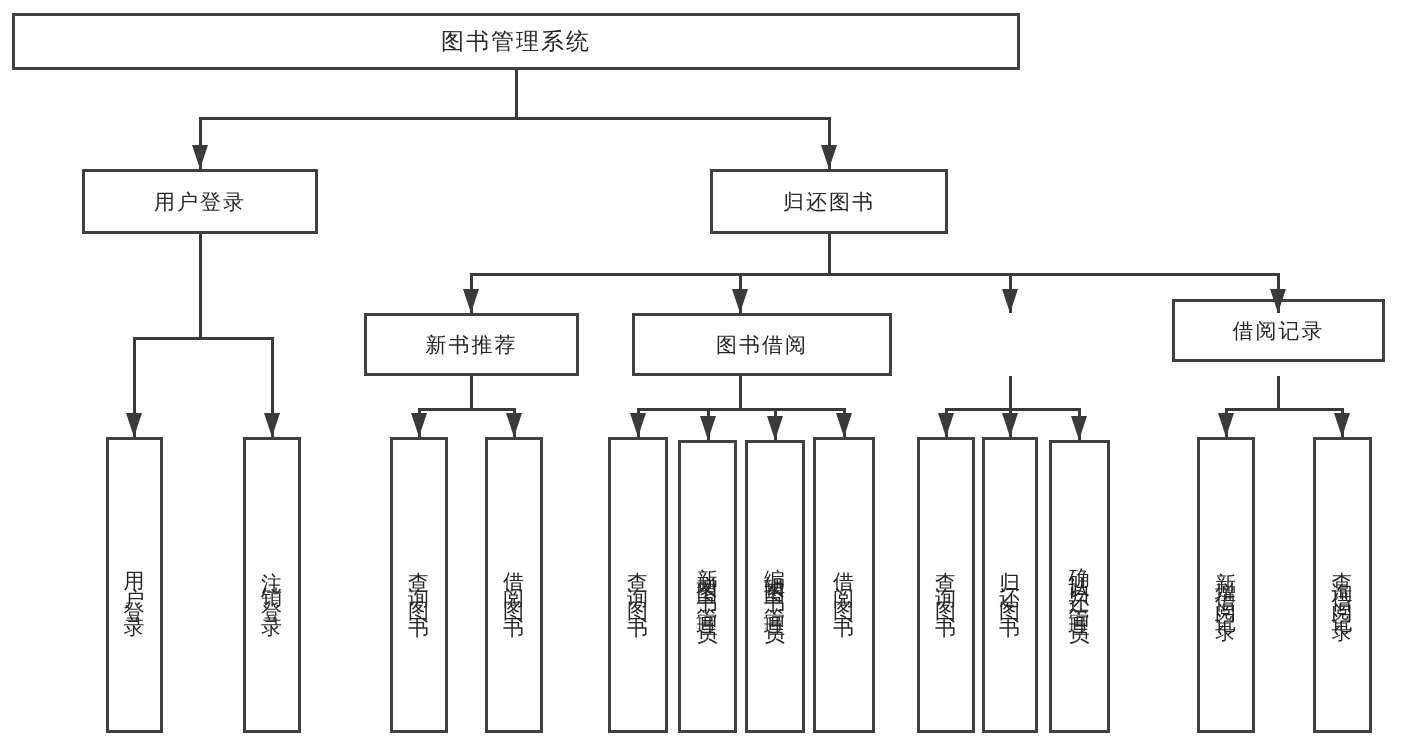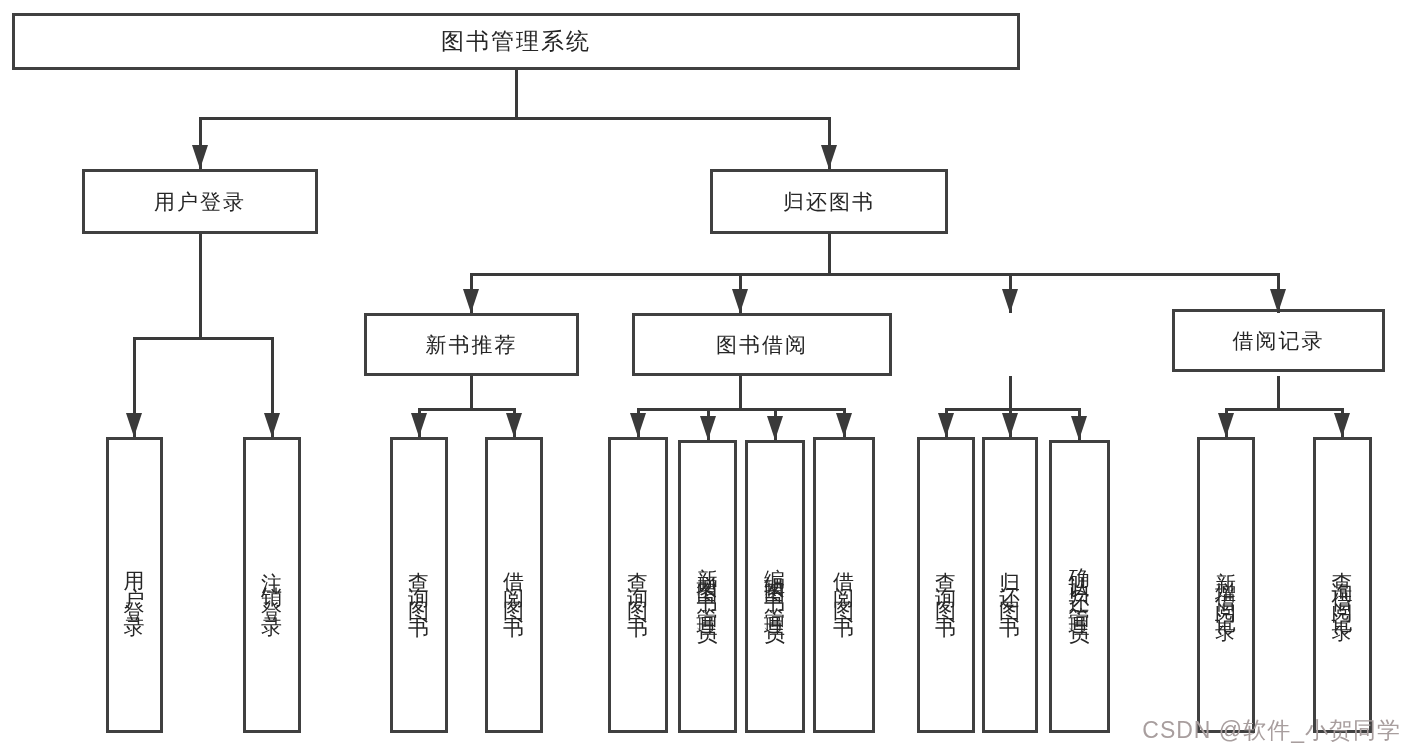--- a/index.html
+++ b/index.html
@@ -76,21 +76,21 @@
   <div class="node" style="left:710px;top:169px;width:238px;height:65px">
     <span class="h-label">归还图书</span>
   </div>
 
   <div class="node" style="left:364px;top:313px;width:215px;height:63px">
     <span class="h-label">新书推荐</span>
   </div>
   <div class="node" style="left:632px;top:313px;width:260px;height:63px">
     <span class="h-label">图书借阅</span>
   </div>
-  <div class="node" style="left:1172px;top:309px;width:213px;height:63px">
+  <div class="node" style="left:1172px;top:299px;width:213px;height:63px">
     <span class="h-label">借阅记录</span>
   </div>
 
   <div class="node" style="left:106px;top:437px;width:57px;height:296px">
     <span class="vert sp4">用户登录</span>
   </div>
   <div class="node" style="left:243px;top:437px;width:58px;height:296px">
     <span class="vert sp4">注销登录</span>
   </div>
 
@@ -183,14 +183,13 @@
   <div class="vl" style="left:1078px;top:408px;height:32px"></div>
   <div class="ah" style="left:1071px;top:416px"></div>
 
   <div class="vl" style="left:1277px;top:376px;height:32px"></div>
   <div class="hl" style="left:1225px;top:408px;width:118px"></div>
   <div class="vl" style="left:1225px;top:408px;height:29px"></div>
   <div class="ah" style="left:1218px;top:413px"></div>
   <div class="vl" style="left:1341px;top:408px;height:29px"></div>
   <div class="ah" style="left:1334px;top:413px"></div>
 
-  <div class="watermark">CSDN @软件_小贺同学</div>
 </div>
 
 </body></html>

